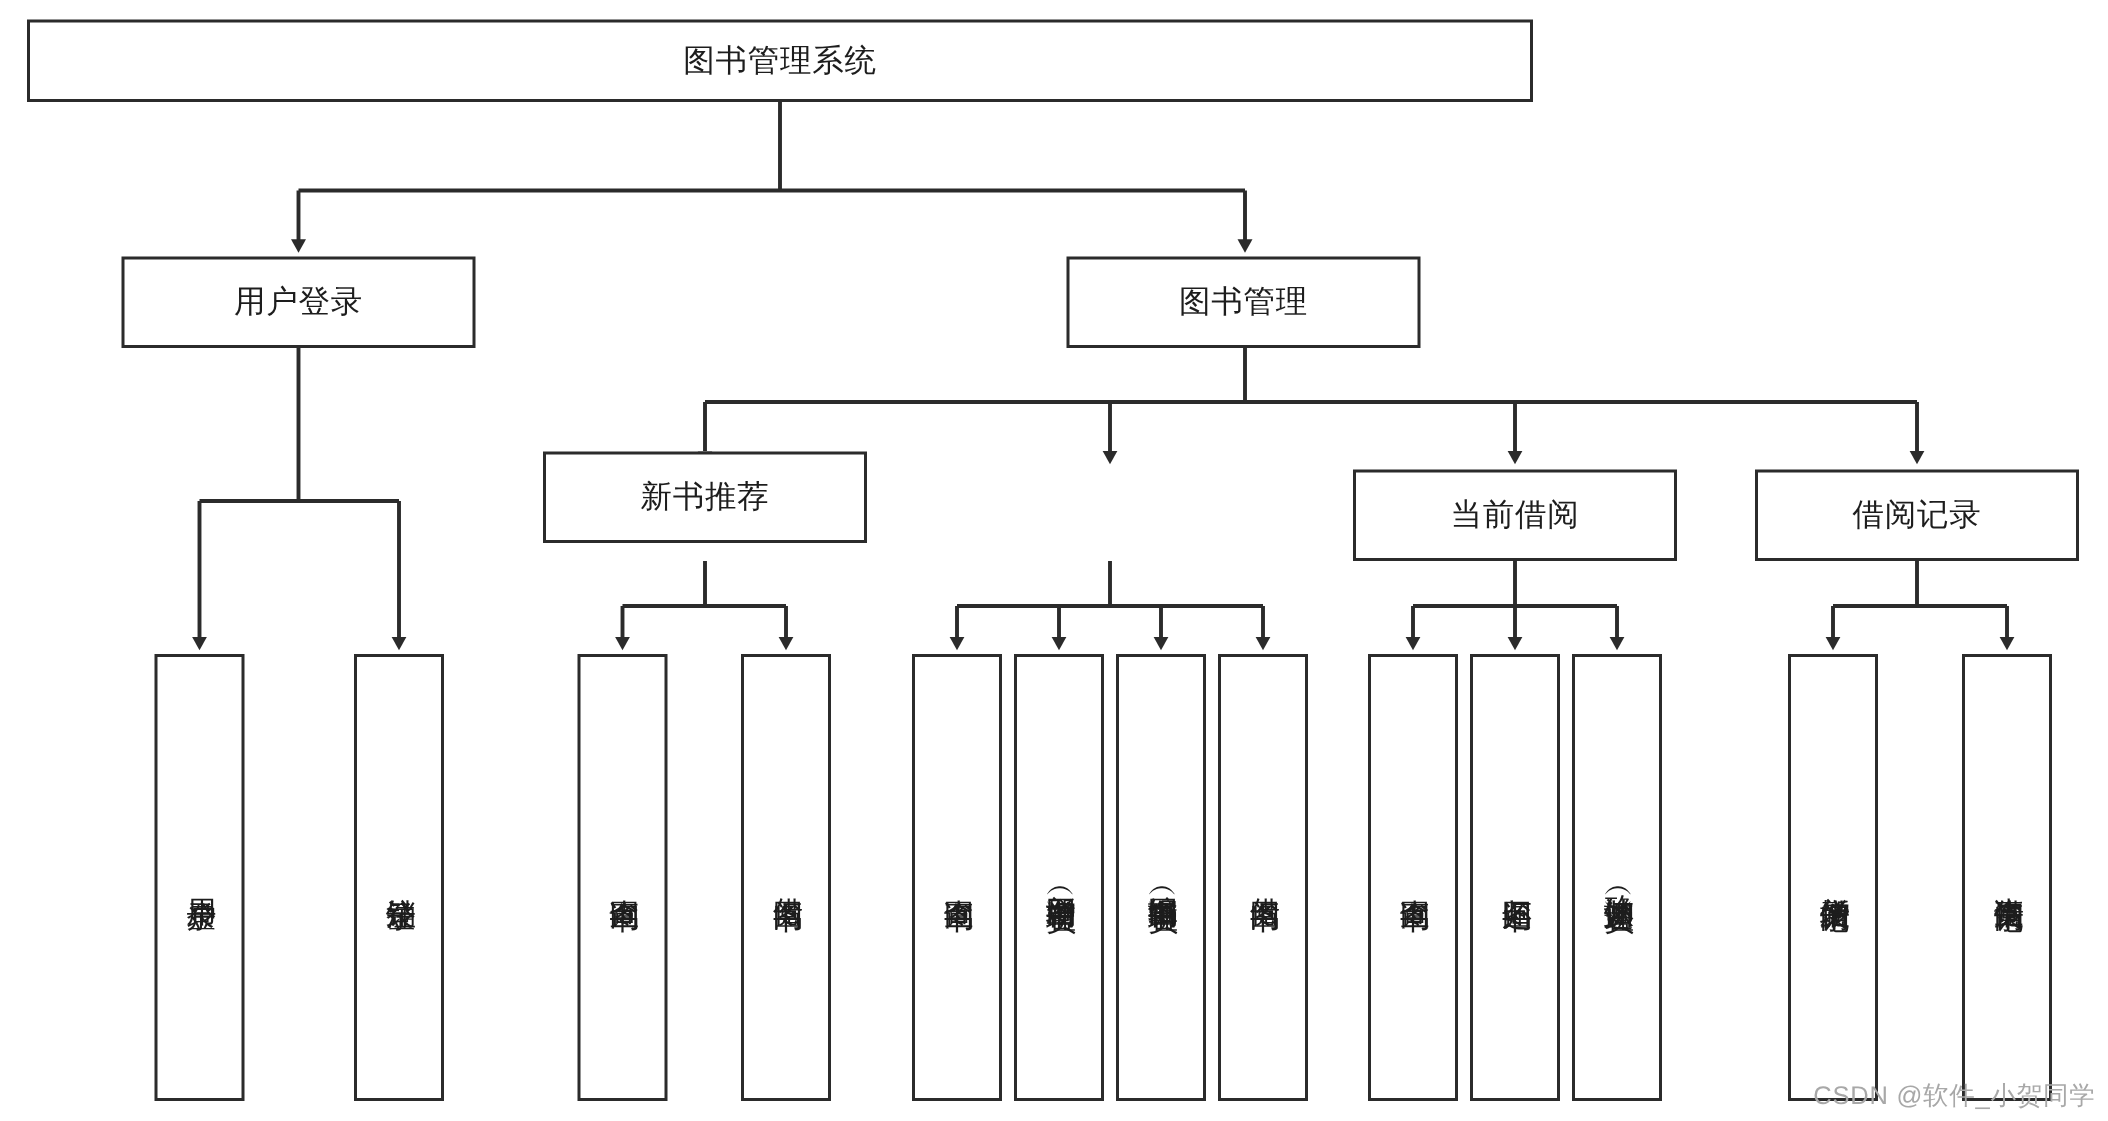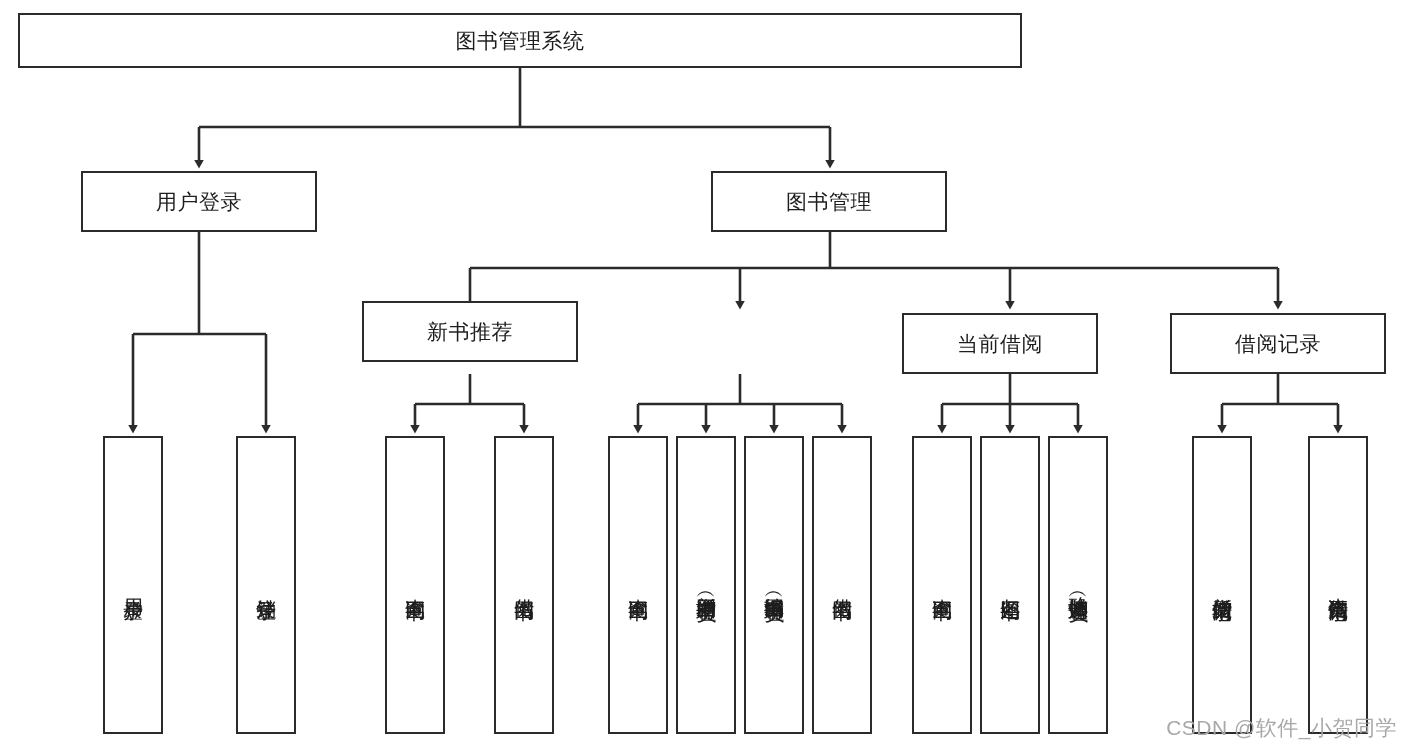--- a/index.html
+++ b/index.html
@@ -61,21 +61,21 @@
     font-size: 20px;
     line-height: 1.38;
     letter-spacing: 1px;
     white-space: nowrap;
     max-height: 280px;
   }
   #watermark {
     position: absolute;
     right: 8px;
     bottom: 5px;
-    font-size: 21px;
+    font-size: 17px;
     color: #a8a8a8;
     white-space: nowrap;
     letter-spacing: 0.5px;
   }
 </style>
 </head>
 <body>
 
 <div id="diagram-root">
 
@@ -141,21 +141,21 @@
 
   <div class="node horizontal" style="left:711px; top:171px; width:236px; height:61px;">
     <span class="label">图书管理</span>
   </div>
 
   <div class="node horizontal" style="left:362px; top:301px; width:216px; height:61px;">
     <span class="label">新书推荐</span>
   </div>
 
 
-  <div class="node horizontal" style="left:902px; top:313px; width:196px; height:61px;">
+  <div class="node horizontal" style="left:902px; top:313px; width:216px; height:61px;">
     <span class="label">当前借阅</span>
   </div>
 
   <div class="node horizontal" style="left:1170px; top:313px; width:216px; height:61px;">
     <span class="label">借阅记录</span>
   </div>
 
   <div class="node leaf" style="left:103px; top:436px; width:60px; height:298px;">
     <span class="label">用户登录</span>
   </div>

